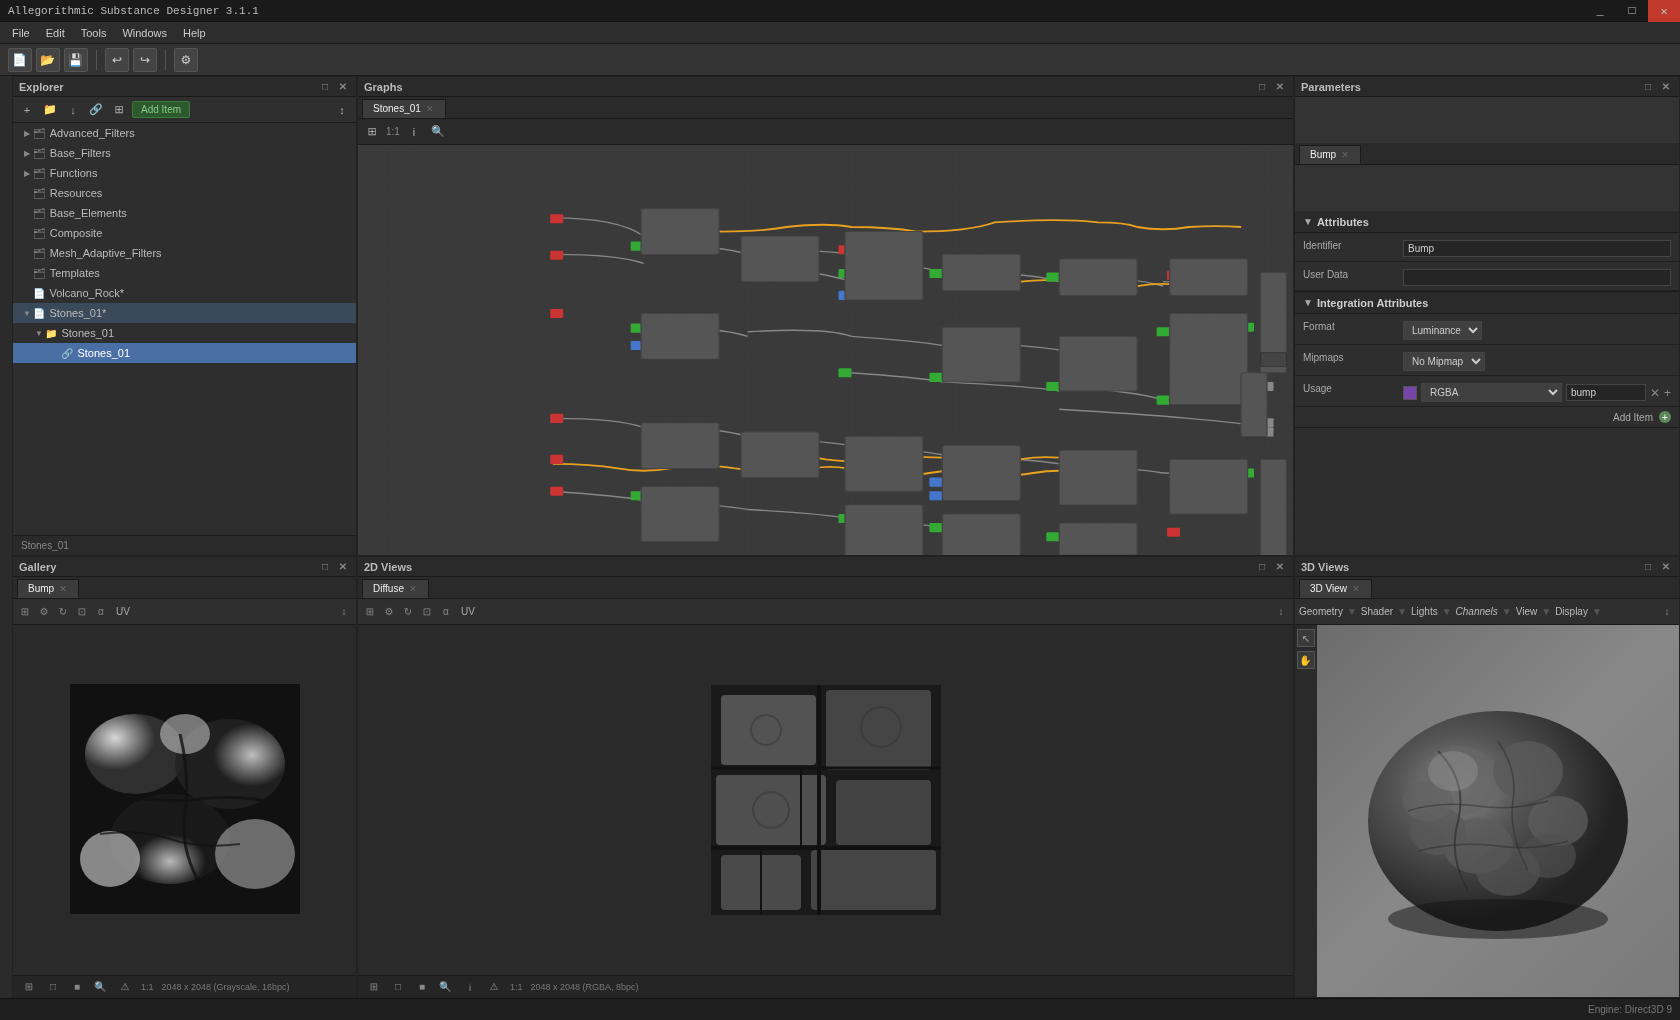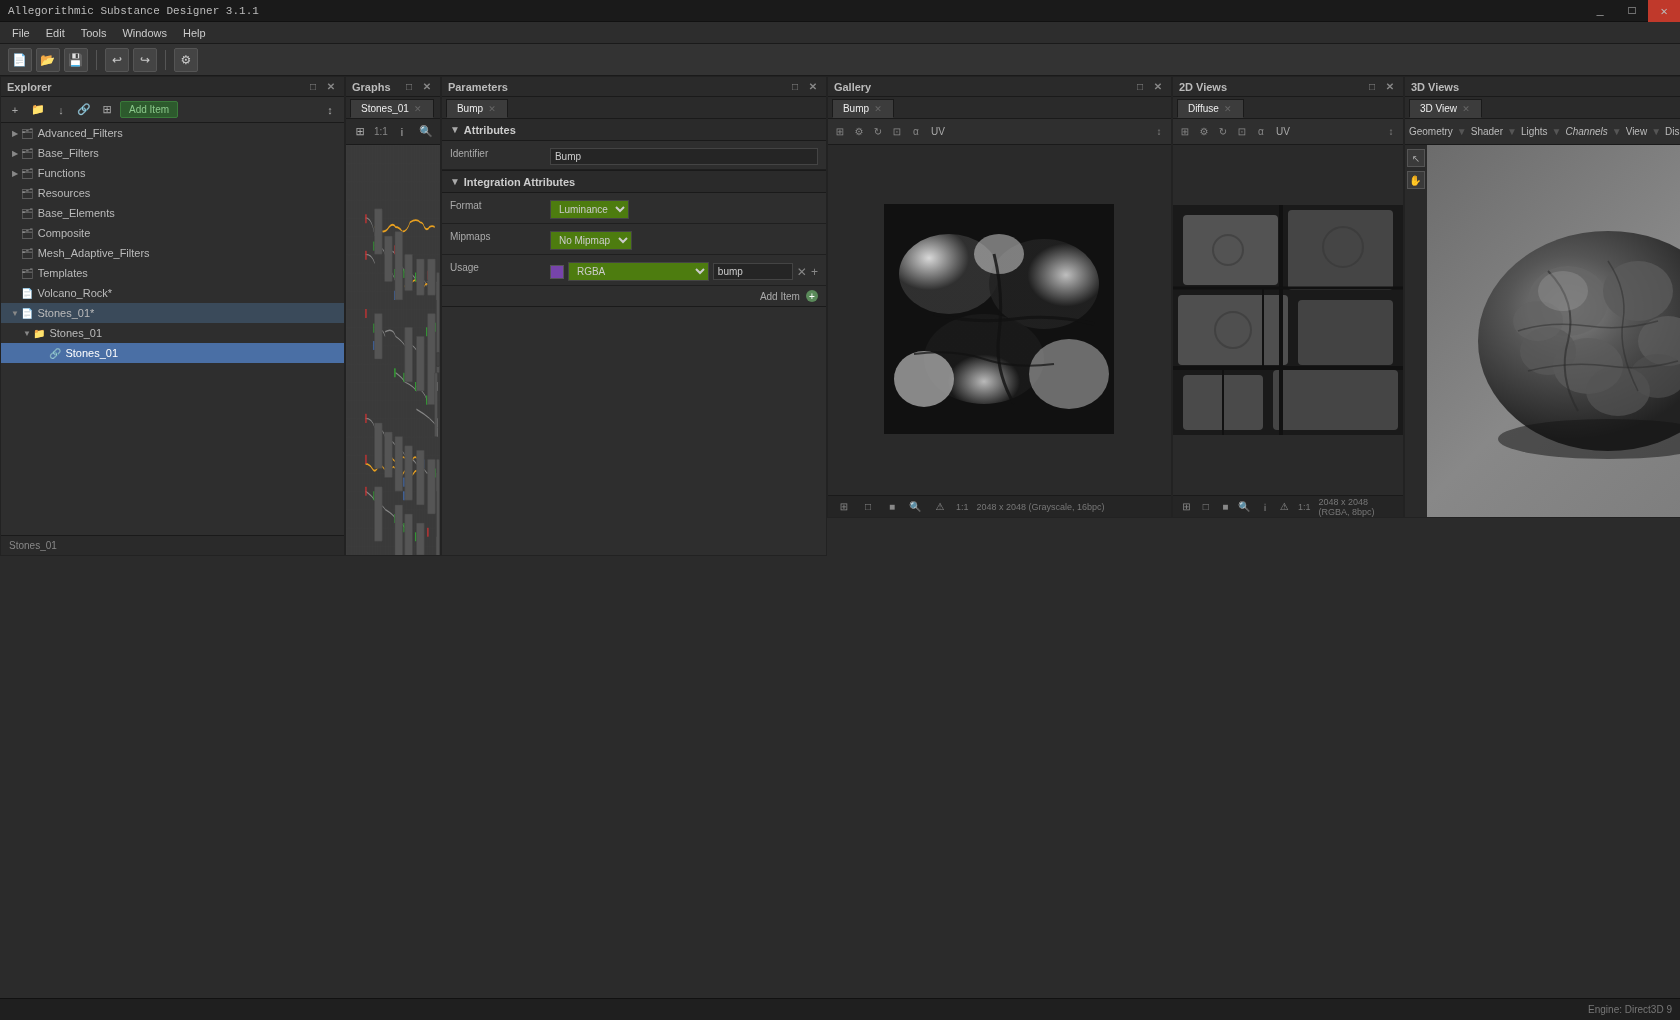--- a/index.html
+++ b/index.html
@@ -82,21 +82,22 @@
       cursor: pointer;
       color: #ccc;
       font-size: 12px;
     }
     .toolbar-sep { width: 1px; height: 20px; background: #555; margin: 0 4px; }
 
     
     .main-layout {
       display: flex;
       height: calc(1020px - 22px - 22px - 32px - 22px);
-      flex-direction: row;
+      flex-direction: column;
+      margin-left: 12px;
     }
     .top-row {
       display: flex;
       height: 480px;
     }
     .bottom-row {
       display: flex;
       height: calc(1020px - 22px - 22px - 32px - 22px - 480px);
     }
 
@@ -216,20 +217,21 @@
       height: 100%;
       background: #3a3a3a;
       position: relative;
       overflow: hidden;
     }
 
     
     .parameters-panel {
       width: 386px;
       flex-shrink: 0;
+      gap: 46px;
     }
     .param-section {
       background: #2e2e2e;
       border-bottom: 1px solid #1a1a1a;
     }
     .param-section-header {
       background: #2a2a2a;
       height: 22px;
       display: flex;
       align-items: center;
@@ -277,21 +279,21 @@
       height: 40px;
       resize: none;
     }
     .param-select-row {
       display: flex;
       align-items: center;
       gap: 4px;
       width: 100%;
     }
     .param-select {
-      background: #4d7c0f;
+      background: #404040;
       border: 1px solid #444;
       color: #ccc;
       font-size: 10px;
       padding: 2px 4px;
       flex: 1;
     }
 
     
     .gallery-panel {
       width: 345px;
@@ -840,20 +842,26 @@
 
         <div class="param-section">
           <div class="param-section-header">
             <span class="section-arrow">▼</span>
             <span>Attributes</span>
           </div>
           <div class="param-row">
             <div class="param-label">Identifier</div>
             <div class="param-value">
               <input class="param-input" value="Bump" style="">
+            </div>
+          </div>
+          <div class="param-row">
+            <div class="param-label">User Data</div>
+            <div class="param-value">
+              <input class="param-input" value="" style="">
             </div>
           </div>
         </div>
 
         <div class="param-section">
           <div class="param-section-header">
             <span class="section-arrow">▼</span>
             <span>Integration Attributes</span>
           </div>
           <div class="param-row">

